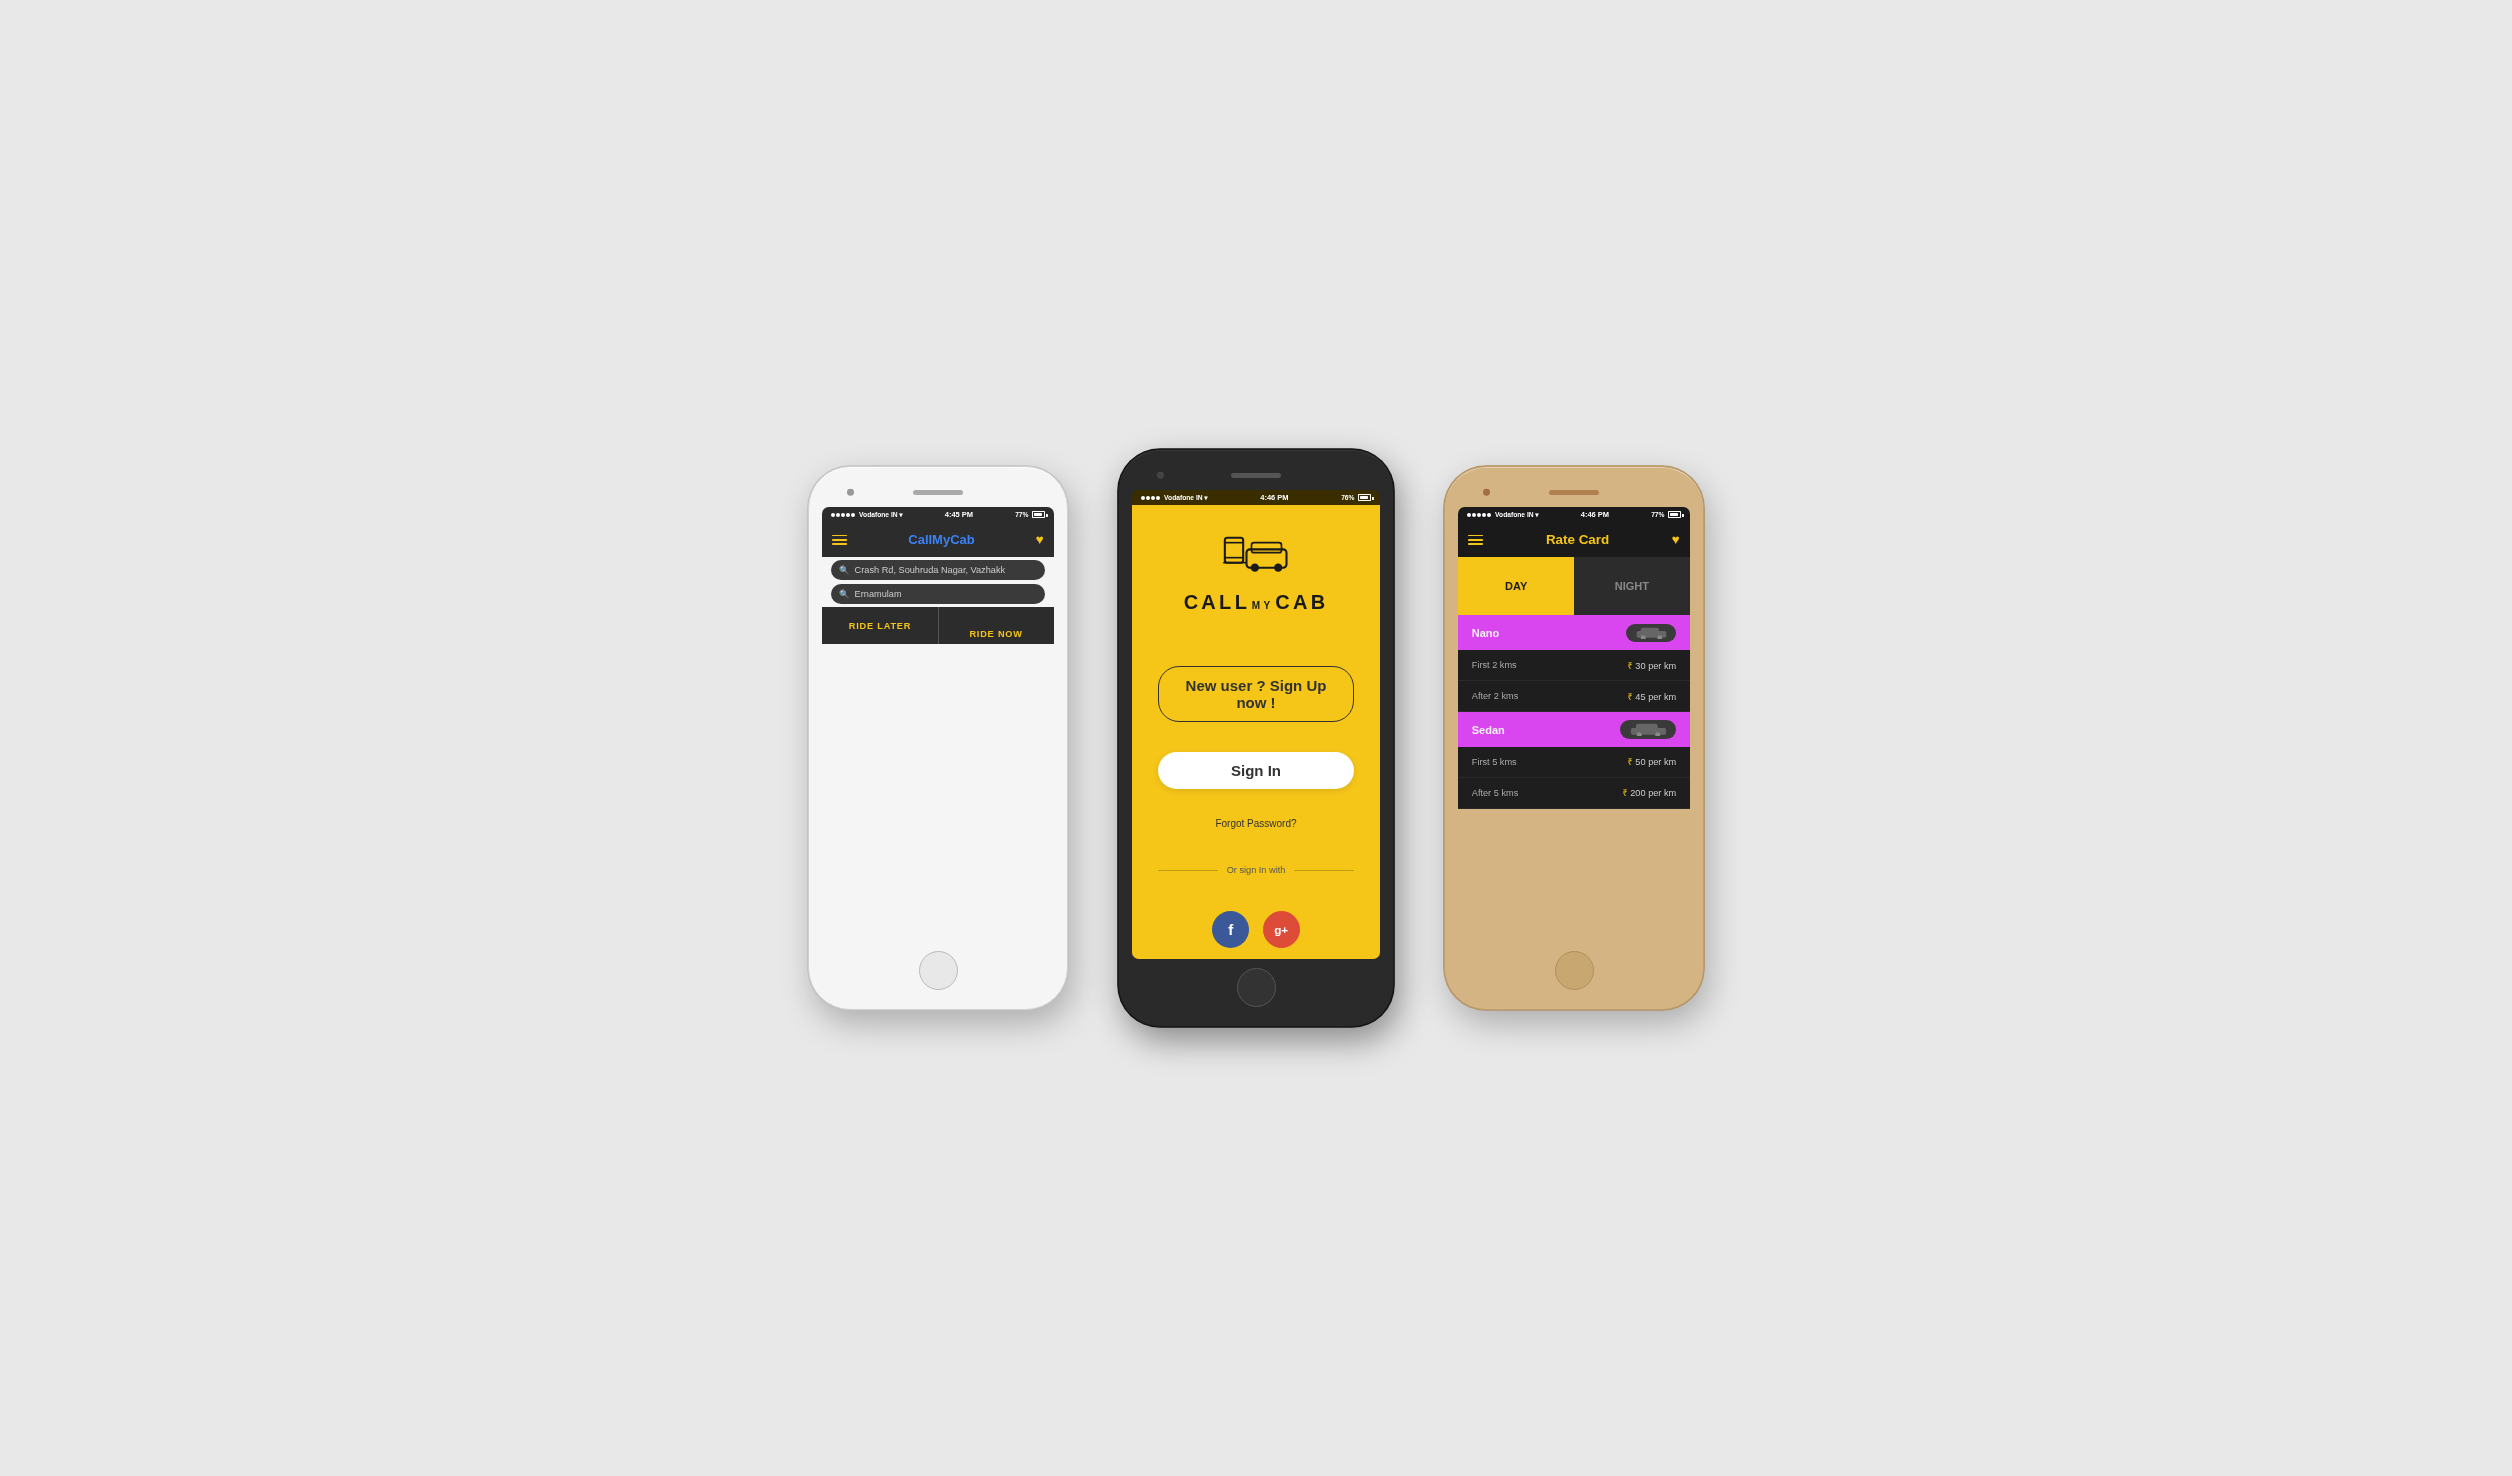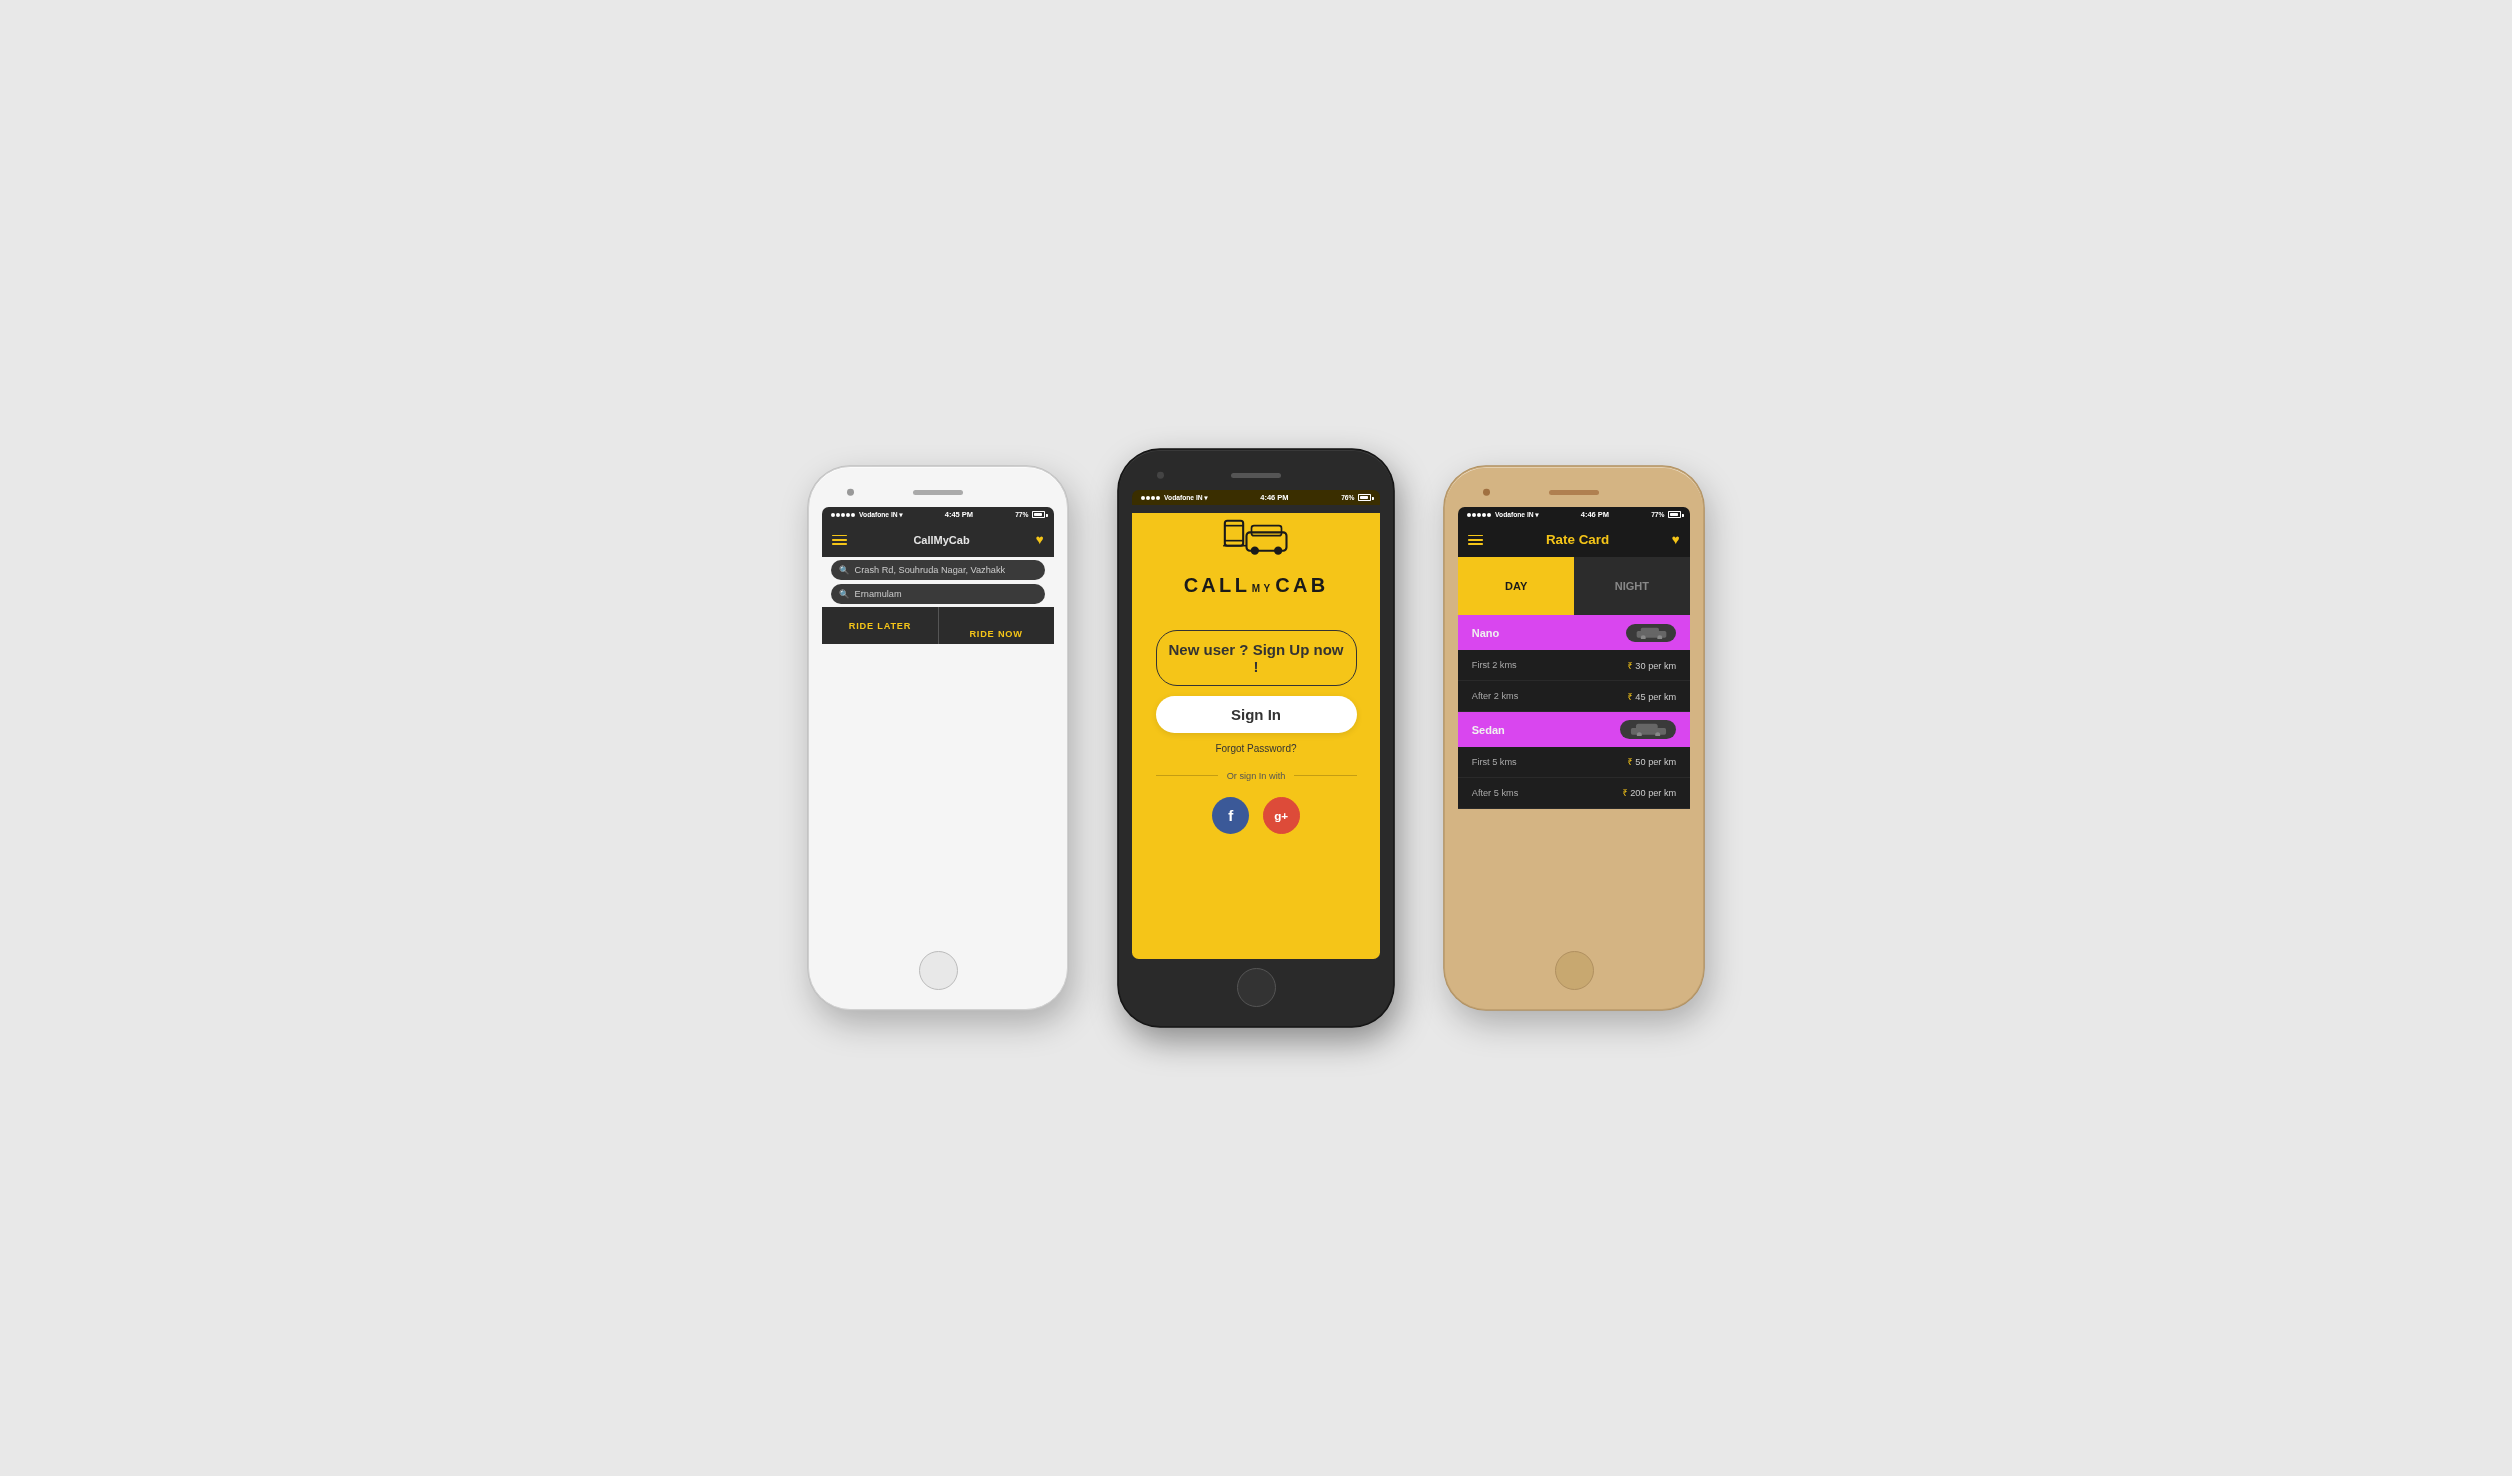--- a/index.html
+++ b/index.html
@@ -135,21 +135,21 @@
     .battery-icon::after { content: ''; position: absolute; right: -3.3px; top: 1.7px; width: 1.7px; height: 3.3px; background: currentColor; border-radius: 0 0.8px 0.8px 0; }
     .battery-fill { position: absolute; left: 0.8px; top: 0.8px; bottom: 0.8px; background: currentColor; border-radius: 0.8px; }
     .app-header {
       background: #2c2c2c;
       display: flex;
       align-items: center;
       justify-content: space-between;
       padding: 6.7px 10px;
       height: 35px;
     }
-    .app-header-title { color: #e5e5e5; font-size: 11px; font-weight: 600; }
+    .app-header-title { color: #3b82f6; font-size: 13px; font-weight: 600; }
     .menu-icon { display: flex; flex-direction: column; gap: 2.5px; cursor: pointer; }
     .menu-line { width: 15px; height: 1.7px; background: #f5c518; border-radius: 0.8px; }
     .heart-icon { color: #f5c518; font-size: 13.4px; }
 
     .search-bar {
       background: #3a3a3a;
       border-radius: 16.7px;
       margin: 3.3px 8.4px;
       padding: 5px 8.4px;
       display: flex;
@@ -183,24 +183,23 @@
     }
     .bottom-btn.left-btn { color: #f5c518; border-right: 0.8px solid #555; }
     .bottom-btn.right-btn { color: #f5c518; margin-top: 17px; }
 
     
     .screen2 {
       background: #f5c518;
       display: flex;
       flex-direction: column;
       align-items: center;
-      justify-content: flex-start;
+      justify-content: space-between;
       height: 100%;
-      padding: 1px;
-      margin-top: 8px;
+      padding: 26px;
     }
     .app-logo-area {
       display: flex;
       flex-direction: column;
       align-items: center;
       margin-bottom: 33px;
     }
     .login-btn {
       width: 100%;
       max-width: 201px;

